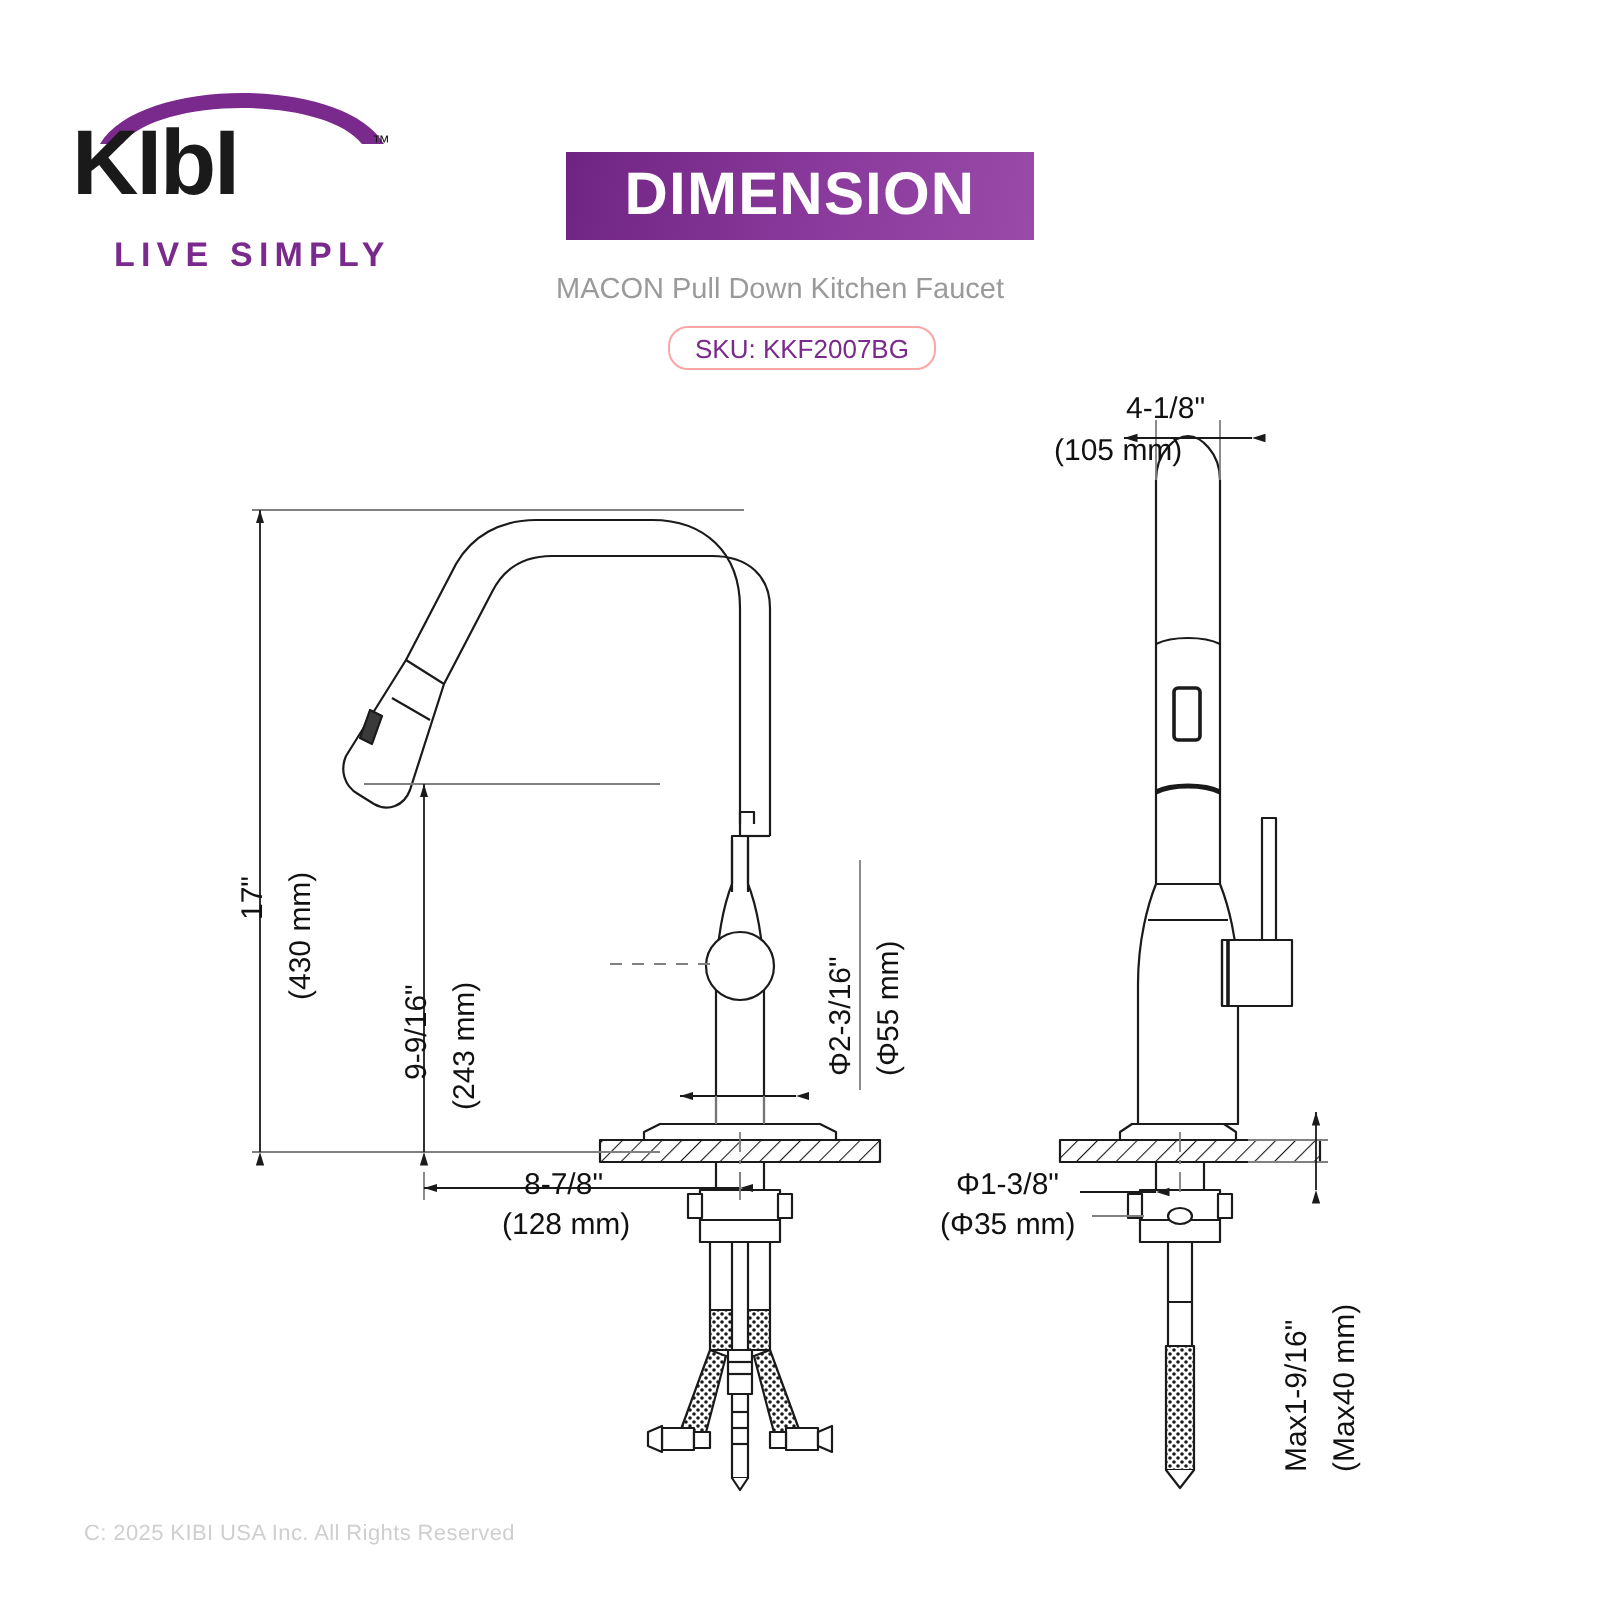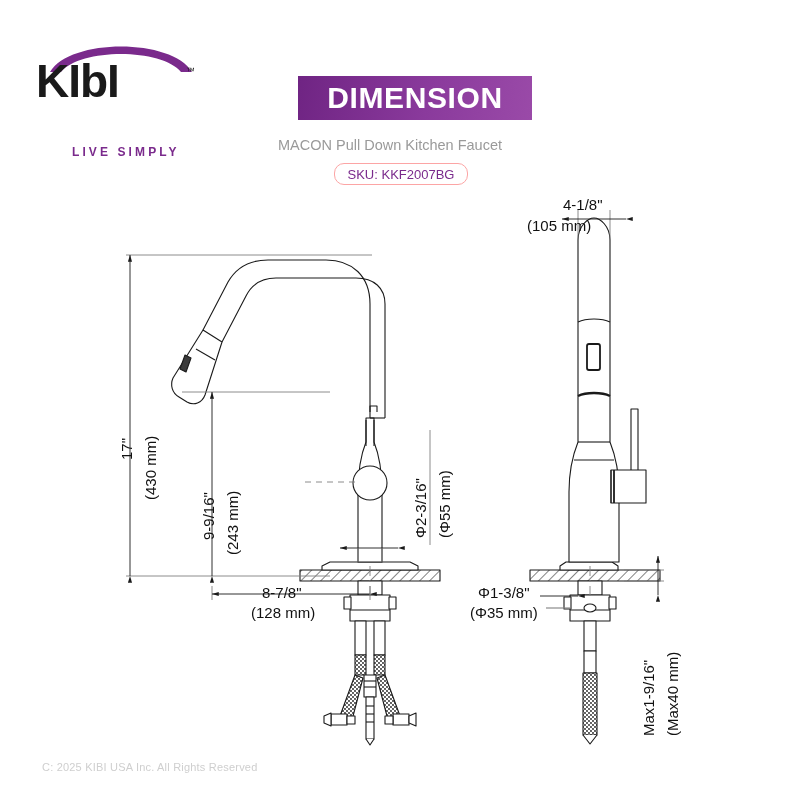--- a/index.html
+++ b/index.html
@@ -7,27 +7,27 @@
     width:800px;height:800px;background:#ffffff;
     font-family:"Liberation Sans", sans-serif;
     position:relative;overflow:hidden;
   }
   #sheet{position:absolute;inset:0;width:800px;height:800px;}
 
   
   .logo-wrap{position:absolute;left:36px;top:34px;width:170px;height:88px;}
   .logo-arc{position:absolute;left:10px;top:0px;width:150px;height:40px;}
   .logo-word{position:absolute;left:0px;top:24px;width:170px;height:48px;}
-  .logo-tag{position:absolute;left:36px;top:84px;width:140px;
-    font-size:12px;letter-spacing:3.1px;color:#7a2a8c;font-weight:600;margin-top:27px;}
+  .logo-tag{position:absolute;left:21px;top:84px;width:140px;
+    font-size:17px;letter-spacing:3.1px;color:#7a2a8c;font-weight:600;}
 
   .banner{
     position:absolute;left:283px;top:76px;width:234px;height:44px;
     background:linear-gradient(100deg,#6f2483 0%,#8a3a9c 55%,#9a4aa8 100%);
-    display:flex;align-items:center;justify-content:center;margin-left:15px;
+    display:flex;align-items:center;justify-content:center;
   }
   .banner-text{color:#ffffff;font-size:30px;font-weight:bold;letter-spacing:.6px;}
 
   .subtitle{
     position:absolute;left:190px;top:137px;width:400px;text-align:center;
     font-size:14.5px;color:#9a9a9a;
   }
   .sku-pill{
     position:absolute;left:334px;top:163px;width:132px;height:20px;
     border:1px solid #fca5a5;border-radius:10px;

